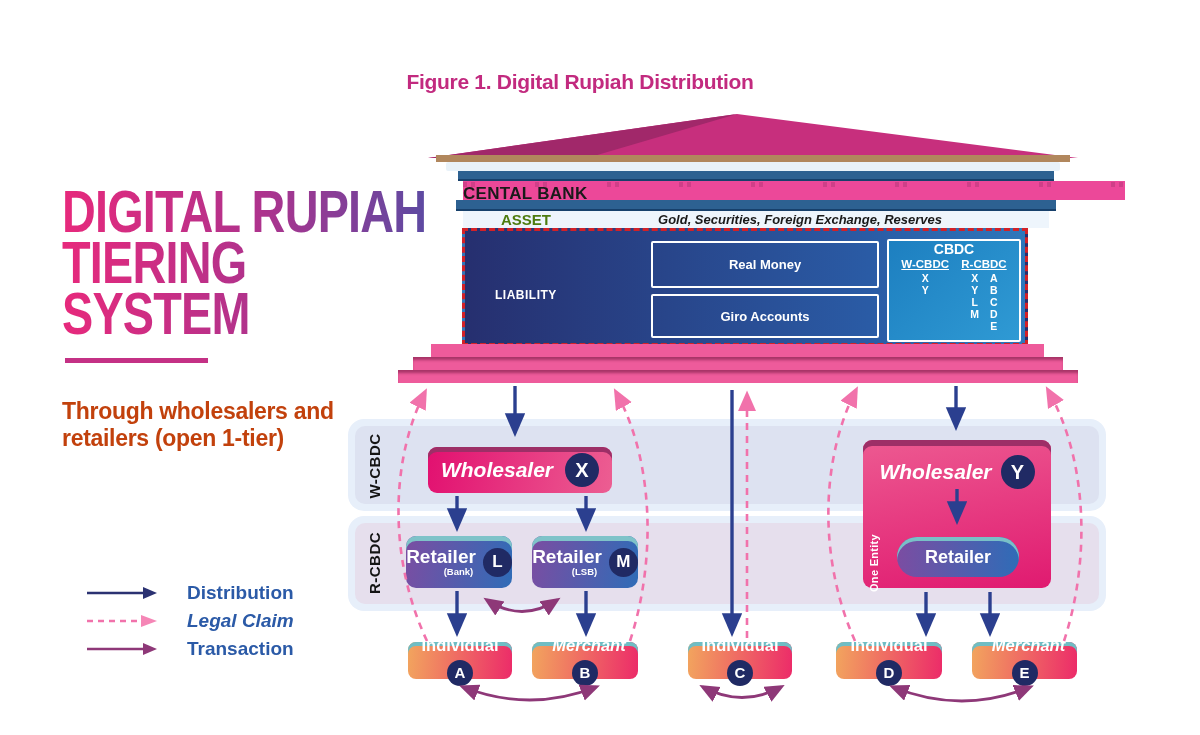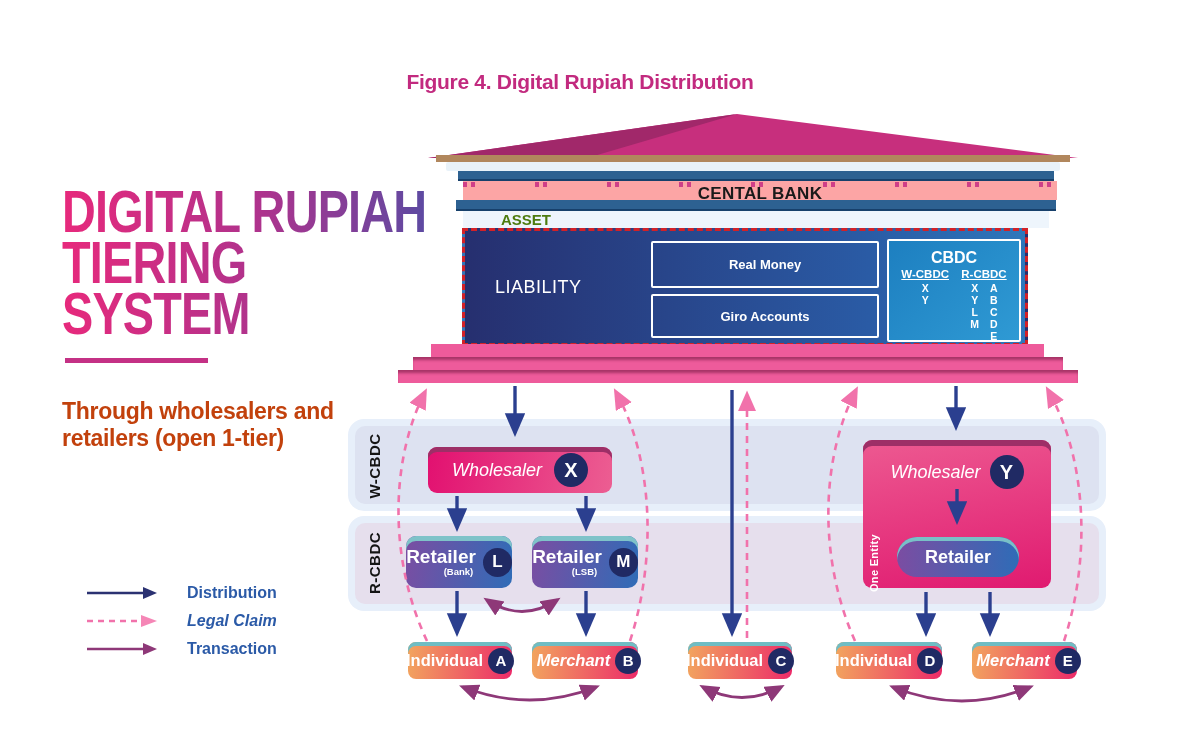--- a/index.html
+++ b/index.html
@@ -16,83 +16,83 @@
     line-height:51px; letter-spacing:-1px; white-space:nowrap;
     transform:scaleX(0.78); transform-origin:left top;
     background:linear-gradient(90deg,#e7297c 0%,#ad338d 55%,#5d4aa2 100%);
     -webkit-background-clip:text; background-clip:text; color:transparent; }
   .title-underline { position:absolute; left:65px; top:358px; width:143px; height:5px; background:#c43185; }
   .subtitle { position:absolute; left:62px; top:398px; width:272px; font-size:23px; font-weight:800;
     line-height:27px; color:#c2410c; letter-spacing:-0.3px; }
 
   .legend { position:absolute; left:85px; top:579px; }
   .legend-row { display:flex; align-items:center; height:28px; }
-  .legend-label { margin-left:28px; font-size:16px; font-weight:bold; color:#2b5aa7; }
+  .legend-label { margin-left:28px; font-size:19px; font-weight:bold; color:#2b5aa7; }
   .legend-label.italic { font-style:italic; }
 
   
   .band-outer { position:absolute; left:348px; width:758px; border-radius:16px; background:#e7effa; }
   .band-outer.w { top:419px; height:92px; }
   .band-outer.r { top:516px; height:95px; }
   .band-inner { position:absolute; left:7px; right:7px; top:7px; bottom:7px; border-radius:10px; }
   .band-inner.w { background:#dde2f1; }
   .band-inner.r { background:#e6dfed; }
   .band-label { position:absolute; transform:translate(-50%,-50%) rotate(-90deg);
     font-size:15px; font-weight:800; color:#141414; letter-spacing:0.5px; white-space:nowrap; }
 
   
   .roof-svg { position:absolute; left:420px; top:110px; }
   .tan-strip { position:absolute; left:436px; top:155px; width:634px; height:7px; background:#b1875d; }
   .cornice { position:absolute; left:446px; top:162px; width:614px; height:9px; background:#e9f2f9; border-radius:2px; }
   .bar { position:absolute; background:#2d6191; border-bottom:2px solid #17406b; }
   .bar1 { left:458px; top:171px; width:596px; height:10px; }
   .bar2 { left:456px; top:200px; width:600px; height:11px; }
-  .pediment { position:absolute; left:463px; top:181px; width:594px; height:19px; background:#fca5a5;
-    text-align:center; }
+  .pediment { position:absolute; left:463px; top:181px; width:662px; height:19px; background:#ec4899;
+    }
   .dentils { position:absolute; left:0; top:1px; width:100%; height:5px;
     background:repeating-linear-gradient(90deg,#cf3f88 0 4px,transparent 4px 8px,#cf3f88 8px 12px,transparent 12px 72px); }
   .pediment-text { position:relative; top:3px; font-size:17px; font-weight:800; color:#1a1a1a; letter-spacing:0.3px; }
   .asset-band { position:absolute; left:463px; top:211px; width:586px; height:17px; background:#eef5fc;
     display:flex; align-items:center; }
   .asset-label { margin-left:38px; font-size:15px; font-weight:800; color:#4d7c0f; }
   .asset-items { flex:1; text-align:center; font-size:13px; font-weight:bold; font-style:italic; color:#1a1a1a; }
 
   .liability { position:absolute; left:462px; top:228px; width:566px; height:118px;
     border:3px dashed #d32127; background:linear-gradient(90deg,#262f6f 0%,#2a5ba5 72%,#2e77bb 100%); }
-  .liab-label { position:absolute; left:30px; top:0; height:100%; display:flex; align-items:center;
-    font-size:18px; font-weight:400; color:#fff; letter-spacing:0.5px; }
+  .liab-label { position:absolute; left:30px; top:8px; height:100%; display:flex; align-items:center;
+    font-size:12px; font-weight:700; color:#fff; letter-spacing:0.5px; }
   .white-box { position:absolute; border:2px solid #fff; border-radius:2px; display:flex;
     align-items:center; justify-content:center; color:#fff; font-size:13px; font-weight:bold; }
   .rm-box { left:186px; top:10px; width:228px; height:47px; }
   .giro-box { left:186px; top:63px; width:228px; height:44px; }
   .cbdc-box { position:absolute; left:422px; top:8px; width:134px; height:103px;
     border:2px solid #fff; border-radius:2px; background:linear-gradient(135deg,#1d7fc0,#2f9ad4);
     color:#fff; text-align:center; }
-  .cbdc-title { font-size:16px; font-weight:800; margin-top:8px; }
+  .cbdc-title { font-size:14px; font-weight:800; margin-top:0; }
   .cbdc-cols { display:flex; justify-content:space-evenly; margin-top:1px; }
   .cbdc-col-header { font-size:11.5px; font-weight:800; text-decoration:underline; }
   .cbdc-letters { font-size:10.5px; font-weight:bold; line-height:12px; margin-top:2px; }
   .cbdc-letters span { display:block; }
   .r-letter-cols { display:flex; gap:11px; justify-content:center; }
 
   .step { position:absolute; background:#ee5b9b; }
   .step.shaded { box-shadow:inset 0 4px 3px -1px rgba(110,20,60,0.55); }
   .s1 { left:431px; top:344px; width:613px; height:13px; }
   .s2 { left:413px; top:357px; width:650px; height:13px; }
   .s3 { left:398px; top:370px; width:680px; height:13px; }
 
   
   .badge { background:#202a64; border-radius:50%; color:#fff; font-weight:bold;
     display:flex; align-items:center; justify-content:center; flex:none; }
   .entity { position:absolute; display:flex; align-items:center; justify-content:center; color:#fff; }
 
   .wx { left:428px; top:447px; width:184px; height:46px; border-radius:9px; gap:12px;
     background:linear-gradient(100deg,#e21070,#ec5e92);
     box-shadow:inset 0 5px 0 #9d2f67; }
-  .wholesaler-name { font-size:18px; font-weight:normal; font-style:italic;text-align:center; }
+  .wholesaler-name { font-size:21px; font-weight:bold; font-style:italic;text-align:center; }
   .badge-lg { width:34px; height:34px; font-size:20px; }
 
   .wy { left:863px; top:440px; width:188px; height:148px; border-radius:9px;
     background:linear-gradient(170deg,#ed5a91,#e01a70);
     box-shadow:inset 0 6px 0 #9d2f67; color:#fff; position:absolute; }
   .wy-head { display:flex; align-items:center; justify-content:center; gap:9px; margin-top:15px; }
   .one-entity { position:absolute; left:5px; top:76px; height:76px;
     writing-mode:vertical-rl; transform:rotate(180deg);
     font-size:11px; font-weight:bold; color:#fff; letter-spacing:0.3px; }
   .wy-pill { position:absolute; left:34px; top:97px; width:122px; height:40px; border-radius:20px;
@@ -102,38 +102,38 @@
   .retailer { border-radius:10px; gap:7px;
     background:linear-gradient(100deg,#7b4da2,#2f6cb7); box-shadow:inset 0 5px 0 #7fc3c9; }
   .rl { left:406px; top:536px; width:106px; height:52px; }
   .rm2 { left:532px; top:536px; width:106px; height:52px; }
   .retailer-text { text-align:center; line-height:1; }
   .retailer-name { font-size:19px; font-weight:bold; }
   .retailer-type { font-size:9.5px; font-weight:bold; margin-top:1px;padding-left:35px; }
   .badge-md { width:29px; height:29px; font-size:17px; }
 
   .endpoint { height:37px; border-radius:8px; gap:5px;
-    background:linear-gradient(95deg,#f2a55e,#ec2b69); box-shadow:inset 0 4px 0 #6fbdc4; }
+    background:linear-gradient(95deg,#f2a55e,#ec2b69); box-shadow:inset 0 4px 0 #6fbdc4;flex-direction:column; }
   .endpoint-name { font-size:16.5px; font-weight:bold; }
   .endpoint.merchant .endpoint-name { font-style:italic;padding-left:8px; }
   .badge-sm { width:26px; height:26px; font-size:15px; }
   .epA { left:408px; top:642px; width:104px; }
   .epB { left:532px; top:642px; width:106px; }
   .epC { left:688px; top:642px; width:104px; }
   .epD { left:836px; top:642px; width:106px; }
   .epE { left:972px; top:642px; width:105px; }
 
   .arrows-overlay { position:absolute; left:0; top:0; z-index:50; pointer-events:none; }
 </style>
 </head>
 <body>
 
 <div class="canvas">
 
-  <div class="fig-title">Figure 4. Digital Rupiah Distribution</div>
+  <div class="fig-title">Figure 1. Digital Rupiah Distribution</div>
 
   <div class="big-title"><span>DIGITAL RUPIAH</span><br><span>TIERING</span><br><span>SYSTEM</span></div>
   <div class="title-underline"></div>
   <div class="subtitle">Through wholesalers and retailers (open 1-tier)</div>
 
   <div class="legend">
     <div class="legend-row">
       <svg width="74" height="14">
         <line x1="2" y1="7" x2="58" y2="7" stroke="#2b3272" stroke-width="2.4"></line>
         <path d="M58,1 L72,7 L58,13 Z" fill="#2b3272"></path>
@@ -172,20 +172,21 @@
   <div class="tan-strip"></div>
   <div class="cornice"></div>
   <div class="bar bar1"></div>
   <div class="pediment">
     <div class="dentils"></div>
     <div class="pediment-text">CENTAL BANK</div>
   </div>
   <div class="bar bar2"></div>
   <div class="asset-band">
     <span class="asset-label">ASSET</span>
+    <span class="asset-items">Gold, Securities, Foreign Exchange, Reserves</span>
   </div>
 
   <div class="liability">
     <div class="liab-label">LIABILITY</div>
     <div class="white-box giro-box">Giro Accounts</div>
     <div class="white-box rm-box">Real Money</div>
     <div class="cbdc-box">
       <div class="cbdc-title">CBDC</div>
       <div class="cbdc-cols">
         <div>

